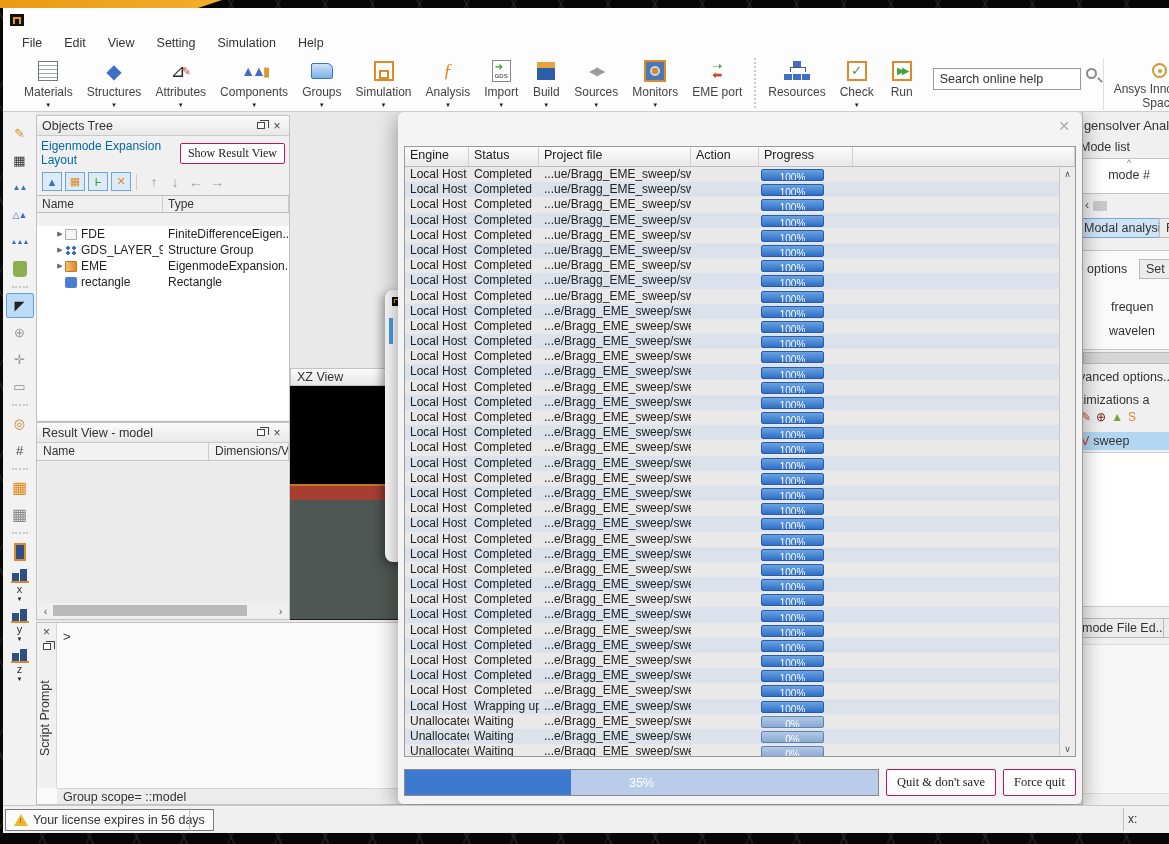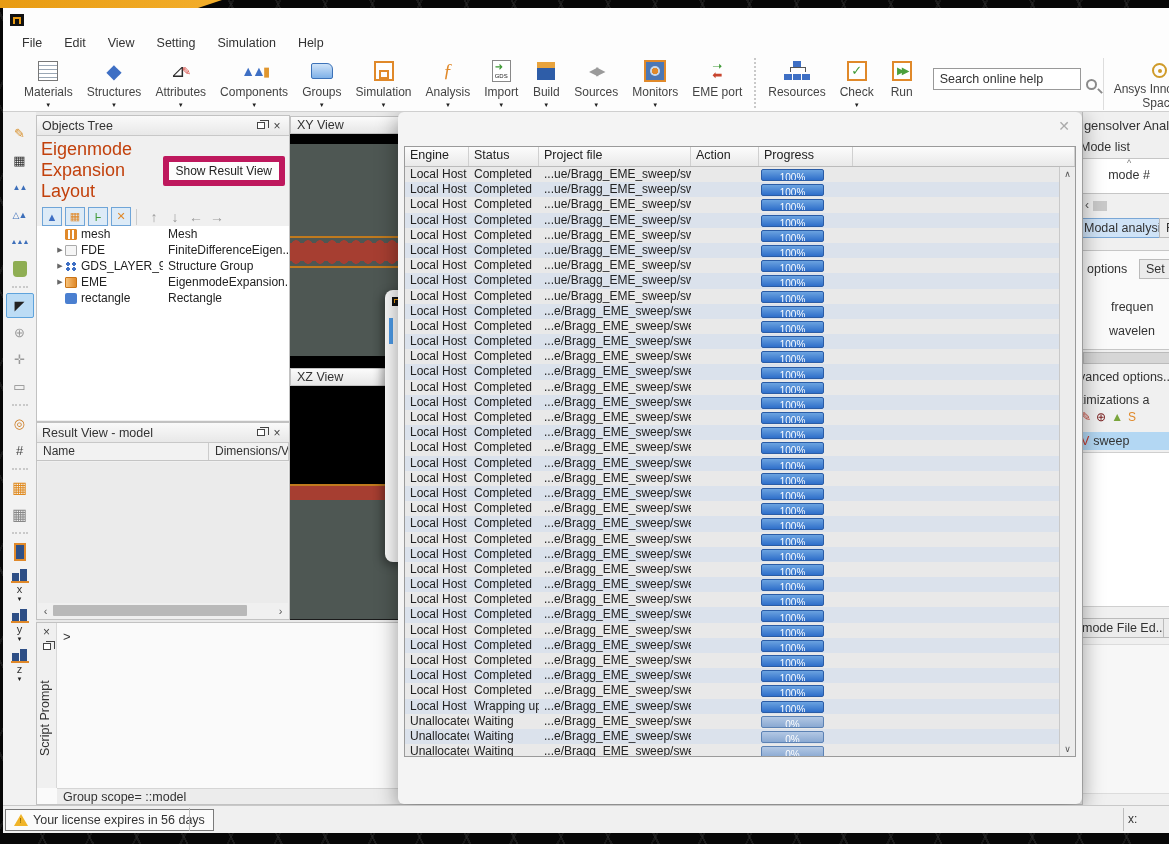--- a/index.html
+++ b/index.html
@@ -48,21 +48,21 @@
   [data-name="monitors-icon"] span{display:block;width:22px;height:22px;border:2px solid #e0892a;background:#4b77b5;position:relative;}
   [data-name="monitors-icon"] span::after{content:"";position:absolute;left:4px;top:4px;width:10px;height:10px;border-radius:50%;background:radial-gradient(circle,#e0892a 0 3px,#c8d8ea 3px);}
   [data-name="eme-port-icon"]{display:flex;flex-direction:column;line-height:9px;font-size:12px;}
   [data-name="eme-port-icon"] b{color:#3f9a36;font-weight:normal;}
   [data-name="eme-port-icon"] i{color:#c8452e;font-style:normal;}
   [data-name="resources-icon"]{position:relative;}
   [data-name="resources-icon"] span{width:8px;height:6px;background:#3e6fc4;position:absolute;left:10px;top:3px;box-shadow:-9px 13px 0 #3e6fc4,0 13px 0 #3e6fc4,9px 13px 0 #3e6fc4;}
   [data-name="resources-icon"]::after{content:"";position:absolute;left:7px;top:9px;width:14px;height:4px;border:1px solid #555;border-bottom:none;}
   [data-name="check-icon"] span{display:block;width:20px;height:20px;border:2px solid #e0892a;background:#fff;color:#3f9a36;font-size:13px;line-height:16px;text-align:center;}
   [data-name="run-icon"] span{display:block;width:20px;height:20px;border:2px solid #e0892a;background:#fff;color:#4ca03c;font-size:10px;letter-spacing:-3px;line-height:16px;text-align:center;}
-  .tb-search-wrap { display:flex; align-items:flex-end; margin:10px 4px 0 10px; gap:5px; }
+  .tb-search-wrap { display:flex; align-items:flex-start; margin:10px 4px 0 10px; gap:5px; }
   .tb-search { width:148px; height:22px; border:1px solid #999; background:#fff; font-size:12.5px; padding:0 6px; color:#222; font-family:"Liberation Sans",sans-serif; }
   .tb-search::placeholder { color:#333; opacity:1; }
   .mag-icon { width:11px; height:11px; border:2px solid #8a8a8a; border-radius:50%; position:relative; }
   .mag-icon::after { content:""; position:absolute; left:9px; top:9px; width:6px; height:2px; background:#8a8a8a; transform:rotate(45deg); }
   .tb-right { display:flex; align-items:flex-start; margin-left:2px; }
   .tb-right .tb-item { border-left:1px solid #ddd; padding:0 10px; }
   .tb-label2 { font-size:12px; color:#444; text-align:center; line-height:14px; white-space:nowrap; }
   .gold-icon { width:24px; height:24px; position:relative; color:#cf9b2a; display:flex; align-items:center; justify-content:center; }
   .gold-ring { width:15px; height:15px; border:2px solid #cf9b2a; border-radius:50%; position:relative; }
   .gold-ring::after { content:""; position:absolute; left:4px; top:4px; width:4px; height:4px; border-radius:50%; background:#cf9b2a; }
@@ -87,22 +87,22 @@
   
   .panel { position:absolute; background:#f0f0f0; border:1px solid #c2c2c2; }
   .panel-title { height:20px; background:linear-gradient(#fafafa,#e8e8e8); border-bottom:1px solid #c8c8c8; display:flex; align-items:center; font-size:12.5px; color:#333; padding:0 5px; }
   .panel-title .spacer { flex:1; }
   .wbtn { width:14px; height:14px; display:flex; align-items:center; justify-content:center; color:#444; font-size:12px; margin-left:2px; }
   .float-ic { width:8px; height:7px; border:1px solid #444; position:relative; background:#fff; }
   .float-ic::before { content:""; position:absolute; left:2px; top:-3px; width:8px; height:7px; border:1px solid #444; border-left:none; border-bottom:none; }
 
   
   .ot-row2 { display:flex; align-items:center; padding:3px 4px; gap:4px; }
-  .ot-layout-label { font-size:18px; color:#c2410c; flex:1; }
-  .btn { border:6px solid #be185d; background:#fdfdfd; font-size:12px; color:#222; padding:2px 7px; border-radius:2px; white-space:nowrap; font-family:Liberation Sans, sans-serif; }
+  .ot-layout-label { font-size:12px; color:#0369a1; flex:1; }
+  .btn { border:1px solid #be185d; background:#fdfdfd; font-size:12px; color:#222; padding:2px 7px; border-radius:2px; white-space:nowrap; font-family:Liberation Serif, serif; }
   .ot-tools { display:flex; align-items:center; gap:3px; padding:2px 5px 4px; }
   .ot-tool { width:20px; height:19px; border:1px solid #6fa5d8; background:#ddebf7; display:flex; align-items:center; justify-content:center; font-size:11px; }
   .ot-arrow { width:18px; height:18px; color:#9a9a9a; font-size:14px; display:flex; align-items:center; justify-content:center; font-weight:bold; }
   .tree-head { display:flex; height:18px; border-top:1px solid #bbb; border-bottom:1px solid #bbb; background:#efefef; font-size:12px; color:#333; }
   .tree-head div { padding:1px 5px; border-right:1px solid #ccc; }
   .tree-body { background:#fff; position:absolute; left:0; right:0; bottom:1px; overflow:hidden; }
   .tree-row { display:flex; height:16px; font-size:12px; color:#222; align-items:center; }
   .tree-name { display:flex; align-items:center; height:16px; overflow:hidden; white-space:nowrap; }
   .tree-type { padding-left:5px; overflow:hidden; white-space:nowrap; color:#222; }
   .tw-exp { width:10px; font-size:7px; color:#666; text-align:center; flex:0 0 auto; }
@@ -388,28 +388,20 @@
         <span class="ot-arrow" data-name="move-up-icon">↑</span>
         <span class="ot-arrow" data-name="move-down-icon">↓</span>
         <span class="ot-arrow" data-name="move-left-icon">←</span>
         <span class="ot-arrow" data-name="move-right-icon">→</span>
       </div>
       <div class="tree-head" data-name="tree-header">
         <div style="width:126px;" data-name="tree-col-name">Name</div>
         <div style="flex:1;" data-name="tree-col-type">Type</div>
       </div>
       <div class="tree-body" style="top:110px;" data-name="tree-body">
-          <div class="tree-row" data-name="tree-row-mesh">
-            <div class="tree-name" data-name="tree-item-name" style="width: 126px; padding-left: 18px;">
-              <span class="tw-exp" data-name="no-expand"></span>
-              <span class="tw-icon" data-name="mesh-icon" style="background: repeating-linear-gradient(90deg, rgb(224, 137, 42) 0px, rgb(224, 137, 42) 2px, rgb(255, 255, 255) 2px, rgb(255, 255, 255) 4px); border: 1px solid rgb(224, 137, 42);"></span>
-              <span data-name="tree-item-label">mesh</span>
-            </div>
-            <div class="tree-type" data-name="tree-item-type" style="flex: 1 1 0%;">Mesh</div>
-          </div>
           <div class="tree-row" data-name="tree-row-fde">
             <div class="tree-name" data-name="tree-item-name" style="width: 126px; padding-left: 18px;">
               <span class="tw-exp" data-name="expand-arrow-icon">▶</span>
               <span class="tw-icon" data-name="fde-icon" style="background: rgb(245, 245, 245); border: 1px solid rgb(170, 170, 170);"></span>
               <span data-name="tree-item-label">FDE</span>
             </div>
             <div class="tree-type" data-name="tree-item-type" style="flex: 1 1 0%;">FiniteDifferenceEigen...</div>
           </div>
           <div class="tree-row" data-name="tree-row-gds-layer-98">
             <div class="tree-name" data-name="tree-item-name" style="width: 126px; padding-left: 18px;">
@@ -452,32 +444,20 @@
         <div style="flex:1;" data-name="result-col-dimensions">Dimensions/Val</div>
       </div>
       <div style="position:absolute;left:1px;right:1px;top:39px;bottom:16px;background:#ebebeb;" data-name="result-view-body"></div>
       <div class="hscroll" data-name="result-view-hscrollbar">
         <span class="arr" data-name="scroll-left-icon">‹</span>
         <span class="thumb" style="flex:1;margin-right:26px;" data-name="scrollbar-thumb"></span>
         <span class="arr" data-name="scroll-right-icon">›</span>
       </div>
     </div>
 
-    <div class="view-panel" style="top:4px;height:250px;" data-name="xy-view-panel">
-      <div class="view-title" data-name="xy-view-title">XY View</div>
-      <div style="height:10px;background:#000;"></div>
-      <div class="slate" style="height:92px;" data-name="xy-view-canvas"></div>
-      <div class="band-orange"></div>
-      <div class="scallop-top"></div>
-      <div class="band-red" style="height:18px;" data-name="bragg-grating-structure"></div>
-      <div class="scallop-bot"></div>
-      <div class="band-orange"></div>
-      <div class="slate" style="height:88px;"></div>
-      <div style="height:12px;background:#000;"></div>
-    </div>
 
     <div class="view-panel" style="top:256px;height:252px;" data-name="xz-view-panel">
       <div class="view-title" data-name="xz-view-title">XZ View</div>
       <div style="height:98px;background:#000;" data-name="xz-view-canvas"></div>
       <div class="band-orange"></div>
       <div class="band-red" style="height:14px;" data-name="xz-structure-band"></div>
       <div class="slate" style="height:119px;"></div>
     </div>
 
     <div class="console" data-name="script-console">
@@ -935,20 +915,28 @@
                 <div class="pbar low" data-name="job-progress-bar">0%</div>
               </div>
               <div data-name="job-filler-cell"></div>
             </div>
           </div>
         <div class="jm-vscroll" data-name="job-table-vscrollbar">
           <span class="varr" style="top:0;" data-name="scroll-up-icon">∧</span>
           <span class="varr" style="bottom:0;" data-name="scroll-down-icon">∨</span>
         </div>
       </div>
+      <div class="jm-bottom">
+        <div class="jm-progress" data-name="overall-progress-bar">
+          <div class="fill" data-name="progress-fill" style="width: 35%;"></div>
+          <div class="lbl" data-name="overall-progress-label">35%</div>
+        </div>
+        <button class="btn" data-name="quit-dont-save-button">Quit &amp; don't save</button>
+        <button class="btn" data-name="force-quit-button">Force quit</button>
+      </div>
     </div>
 
   </div>
 
   <div class="statusbar" data-name="status-bar">
     <div class="license" data-name="license-warning-box">
       <span class="warn-tri" data-name="warning-icon"></span>
       <span data-name="license-warning-text">Your license expires in 56 days</span>
     </div>
     <div class="sb-div" style="left:186px;" data-name="statusbar-divider"></div>

